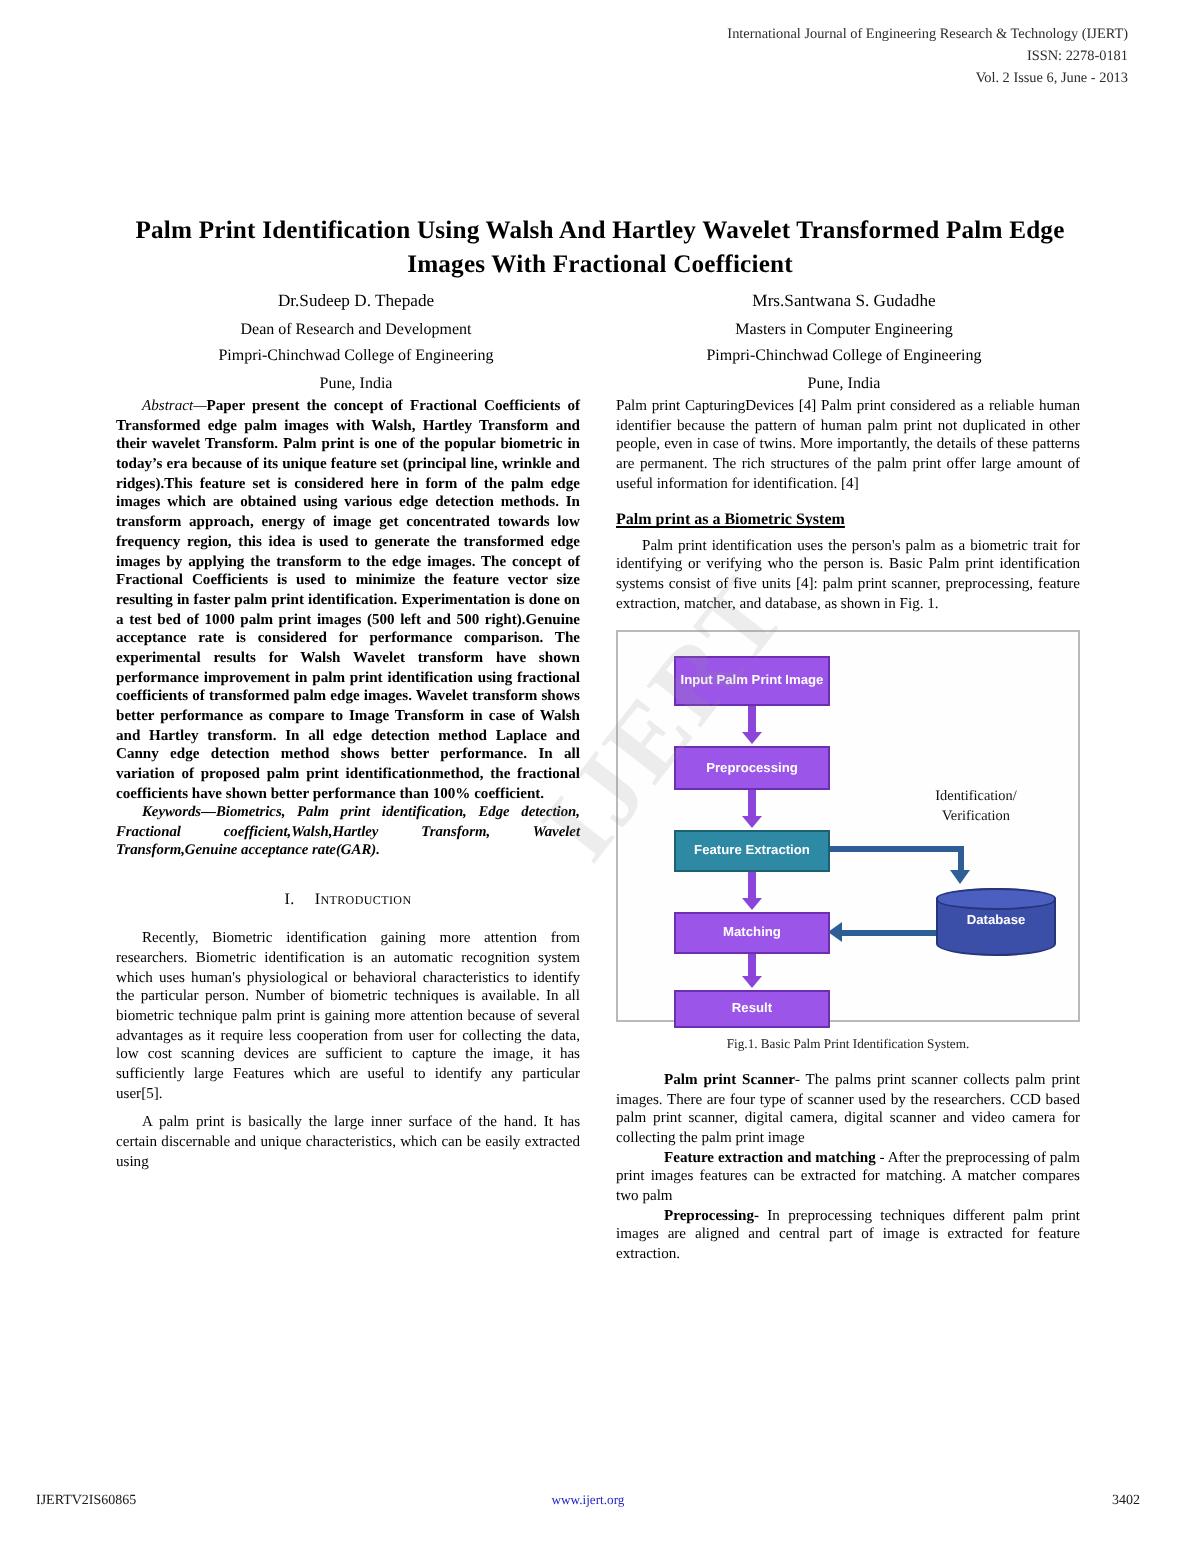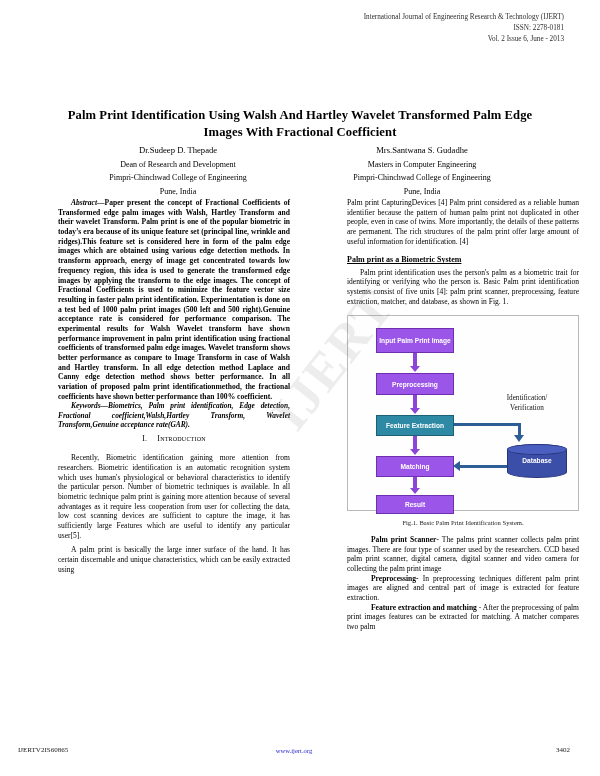--- a/index.html
+++ b/index.html
@@ -77,47 +77,47 @@
   
   .col {
     position: absolute;
     top: 198px;
     width: 232px;
     font-size: 7.55px;
     line-height: 1.285;
     text-align: justify;
   }
   .col-left  { left: 58px; }
-  .col-right { left: 308px; margin-left: 39px; }
+  .col-right { left: 308px; }
 
   .col p { margin: 0 0 0 0; }
   .para-indent { text-indent: 13px; }
 
   .abstract-body {
     font-weight: bold;
     text-align: justify;
     text-indent: 13px;
   }
   .abstract-body .lbl {
     font-style: italic;
-    font-weight: bold;
+    font-weight: normal;
   }
   .keywords {
     margin-top: 7px;
     font-style: italic;
     font-weight: bold;
     text-align: justify;
     text-indent: 13px;
     font-size: 7.4px;
   }
 
   .section-head {
     text-align: center;
     font-size: 8px;
-    margin: 4px 0 9px 0;
+    margin: 15px 0 9px 0;
     font-variant: small-caps;
     letter-spacing: 0.2px;
   }
   .section-head .num { margin-right: 10px; }
 
   .sub-head {
     font-weight: bold;
     font-size: 8px;
     margin: 9px 0 2px 0;
     text-align: left;
@@ -364,23 +364,23 @@
         <div class="flow-label" style="left:130px; top:72px; width:90px;">
           <span>Identification/</span><br>
           <span>Verification</span>
         </div>
       </div>
     </div>
     <div class="fig-caption">Fig.1. Basic Palm Print Identification System.</div>
 
     <p style="margin-top:7px;"><span class="runin-head">Palm print Scanner</span><span>- The palms print scanner collects palm print images. There are four type of scanner used by the researchers. CCD based palm print scanner, digital camera, digital scanner and video camera for collecting the palm print image</span></p>
 
+    <p><span class="runin-head">Feature extraction and matching</span><span> - After the preprocessing of palm print images features can be extracted for matching. A matcher compares two palm</span></p>
+
     <p><span class="runin-head">Preprocessing-</span><span> In preprocessing techniques different palm print images are    aligned and central part of image is extracted for feature extraction.</span></p>
-
-    <p><span class="runin-head">Feature extraction and matching</span><span> - After the preprocessing of palm print images features can be extracted for matching. A matcher compares two palm</span></p>
   </div>
 
   <div class="watermark">IJERT</div>
 
   <div class="footer">
     <div class="f-left">IJERTV2IS60865</div>
     <div class="f-mid">www.ijert.org</div>
     <div class="f-right">3402</div>
   </div>
 

